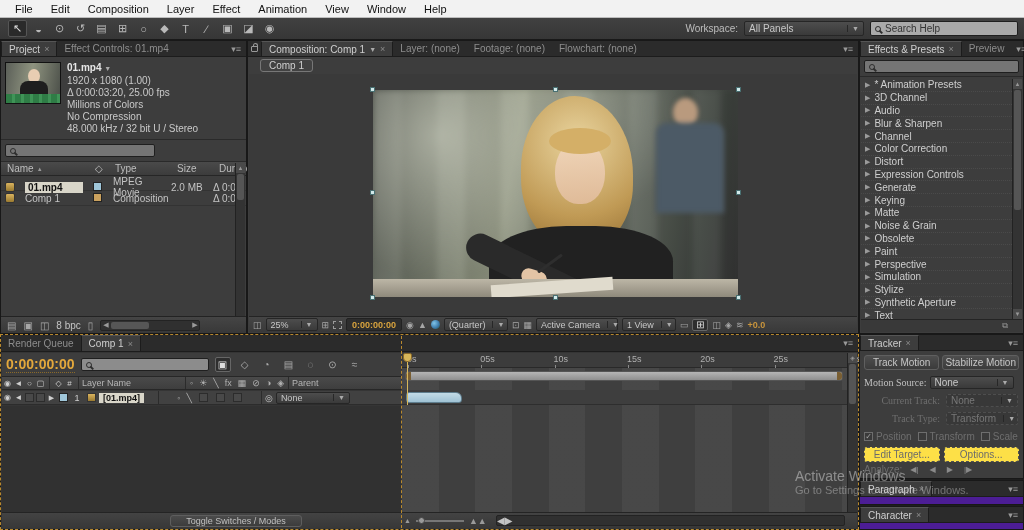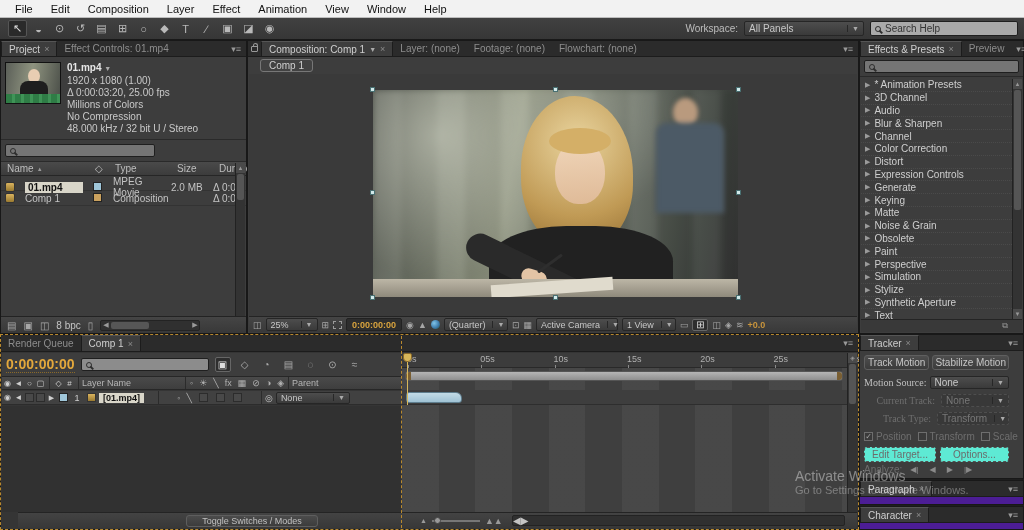--- a/index.html
+++ b/index.html
@@ -45,21 +45,21 @@
     font-size:10px; color:#8d8d8d; border-bottom:1px solid #1c1c1c; }
   .tab { display:flex; align-items:center; gap:4px; padding:0 7px; white-space:nowrap; }
   .tab.active { background:#3d3d3d; color:#cfcfcf; border-left:1px solid #1c1c1c;
     border-right:1px solid #1c1c1c; border-top:1px solid #555; }
   .close-x { color:#8a8a8a; font-size:9px; }
   .tab-arr { font-size:7px; color:#aaa; }
   .panel-menu { margin-left:auto; color:#9a9a9a; display:flex; align-items:center;
     padding:0 5px; font-size:9px; gap:1px; flex:0 0 auto; }
   .btn { background:linear-gradient(#4e4e4e,#3b3b3b); border:1px solid #5f5f5f; border-radius:3px;
     color:#c6c6c6; font-size:10px; padding:1px 7px; white-space:nowrap; }
-  .btn.disabled { color:#6b6b6b; border:1px dashed #525252; background:#5eead4; }
+  .btn.disabled { color:#6b6b6b; border:1px dashed #525252; background:#fde047; }
 
   
   .project-panel { left:0; top:40px; width:247px; height:294px; }
   .proj-info { display:flex; gap:6px; padding:5px 4px 4px 4px; border-bottom:1px solid #2a2a2a; }
   .thumb { width:56px; height:42px; border:1px solid #111; position:relative; overflow:hidden;
     background:linear-gradient(100deg,#5b5f58,#8e937f 45%,#4a4e48); flex:0 0 auto; }
   .thumb .t-face { position:absolute; left:22px; top:6px; width:12px; height:14px; border-radius:50%;
     background:#e8cdb2; }
   .thumb .t-hair { position:absolute; left:18px; top:2px; width:20px; height:22px; border-radius:50%;
     background:#c9a25e; z-index:-1; }
@@ -212,36 +212,36 @@
   .layer-bar { position:absolute; left:4px; top:2px; width:56px; height:11px; border-radius:3px 6px 3px 3px;
     background:linear-gradient(#c3dbe6,#9fc2d4); border:1px solid #5f7e8e; }
   .playhead { position:absolute; left:1px; top:0; width:9px; height:52px; z-index:6; }
   .playhead .ph-head { width:9px; height:9px; background:#d8b75a; border:1px solid #8a6a2a;
     border-radius:2px 2px 4px 4px; }
   .playhead .ph-line { position:absolute; left:4px; top:9px; width:1px; height:43px; background:#d8b75a; }
   .time-vscroll { position:absolute; right:1px; top:18px; width:10px; bottom:17px;
     background:#333; border-left:1px solid #222; }
   .time-vscroll .sb-btn { height:10px; background:#4a4a4a; color:#999; font-size:6px; text-align:center; line-height:10px; }
   .time-vscroll .sb-thumb { margin:1px; height:40px; background:#555; border-radius:2px; }
-  .tl-bottom { position:absolute; left:17px; right:1px; bottom:1px; height:16px;
+  .tl-bottom { position:absolute; left:1px; right:1px; bottom:1px; height:16px;
     background:linear-gradient(#434343,#383838); border-top:1px solid #242424;
     display:flex; align-items:center; }
   .toggle-btn { position:absolute; left:168px; width:132px; height:12px; border:1px solid #5e5e5e;
     border-radius:3px; background:linear-gradient(#4b4b4b,#3c3c3c); color:#c0c0c0; font-size:9px;
     display:flex; align-items:center; justify-content:center; }
   .zoomctl { position:absolute; left:402px; display:flex; align-items:center; gap:5px; color:#9a9a9a; }
   .zslider { width:48px; height:2px; background:#777; position:relative; }
   .zslider .knob { position:absolute; left:2px; top:-3px; width:7px; height:7px; border-radius:50%;
     background:#9a9a9a; border:1px solid #444; }
   .tl-hscroll { position:absolute; left:494px; right:12px; height:11px; background:#303030;
     border:1px solid #232323; border-radius:2px; display:flex; align-items:center; }
 
   
   .tracker-panel { left:859px; top:334px; width:165px; height:145px; }
-  .trk-body { padding:4px 14px 0 4px; }
+  .trk-body { padding:4px 4px 0 4px; }
   .trk-btnrow { display:flex; gap:3px; margin-bottom:5px; }
   .trk-btnrow .btn { flex:1; text-align:center; padding:1px 2px; }
   .trk-row { display:flex; align-items:center; margin-bottom:3px; height:15px; }
   .trk-label { color:#c0c0c0; white-space:nowrap;font-family:Liberation Serif, serif; }
   .trk-label.right { width:76px; text-align:right; margin-right:3px; }
   .trk-label.dim, .dim { color:#6e6e6e; }
   .trk-dd { width:84px; height:13px; margin-left:3px; }
   .cbrow { display:flex; align-items:center; gap:6px; }
   .cb { width:9px; height:9px; border:1px solid #6e6e6e; background:#3a3a3a; display:inline-flex;
     align-items:center; justify-content:center; font-size:8px; color:#a8a8a8; }

